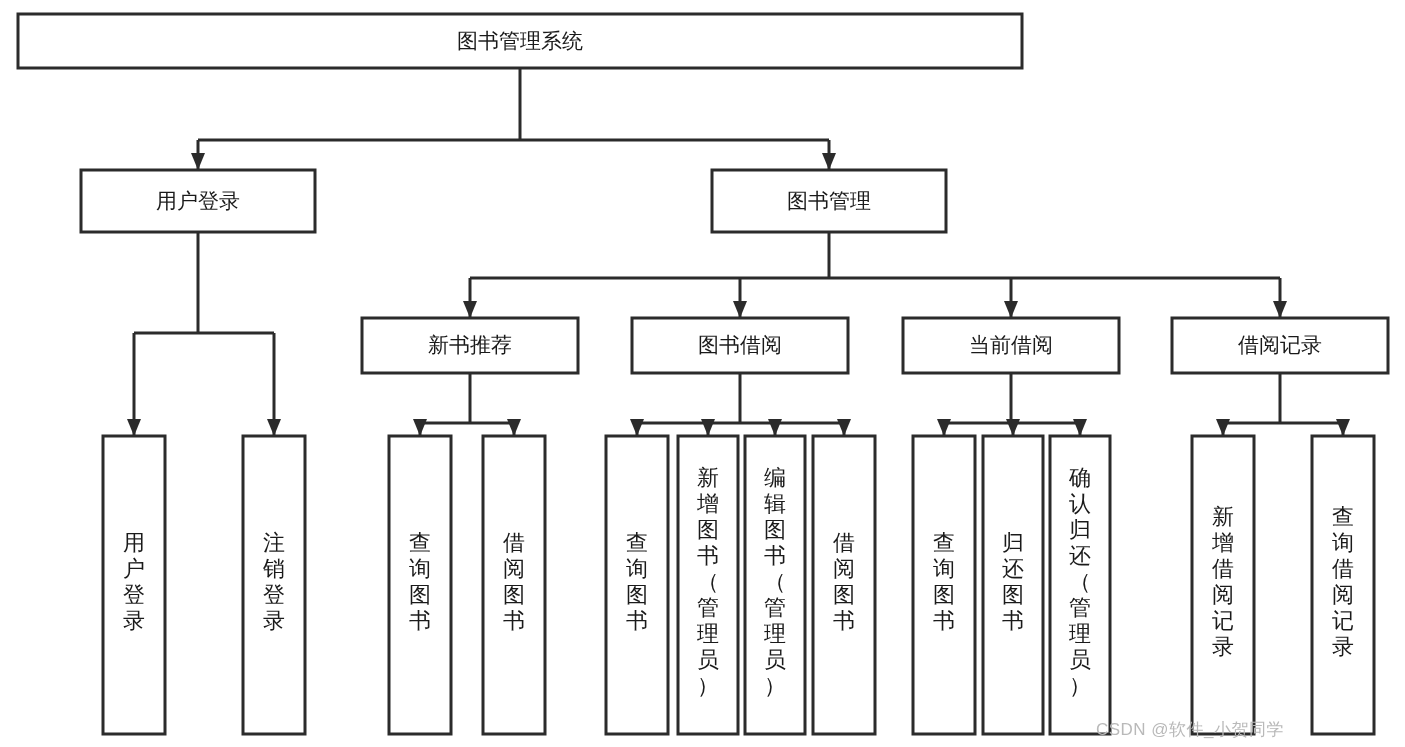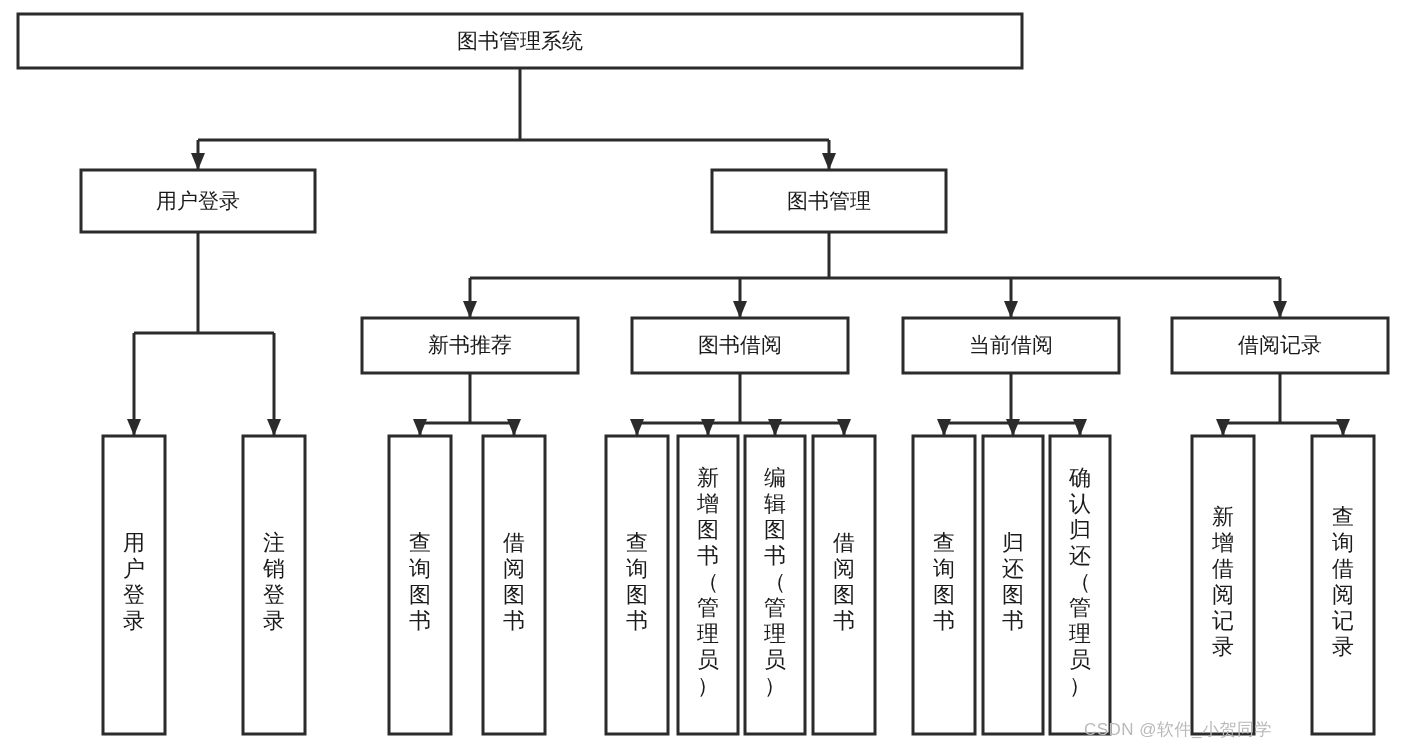--- a/index.html
+++ b/index.html
@@ -49,21 +49,21 @@
     dominant-baseline: middle;
   }
   .node-label-v {
     font-family: "Liberation Sans", "DejaVu Sans", sans-serif;
     font-size: 22px;
     fill: #1a1a1a;
     text-anchor: middle;
   }
   .watermark {
     position: absolute;
-    right: 24px;
+    right: 12px;
     bottom: 6px;
     font-family: "Liberation Sans", "DejaVu Sans", sans-serif;
     font-size: 17px;
     color: #b9b9b9;
     letter-spacing: 0.5px;
     white-space: nowrap;
     user-select: none;
   }
 </style>
 </head>

